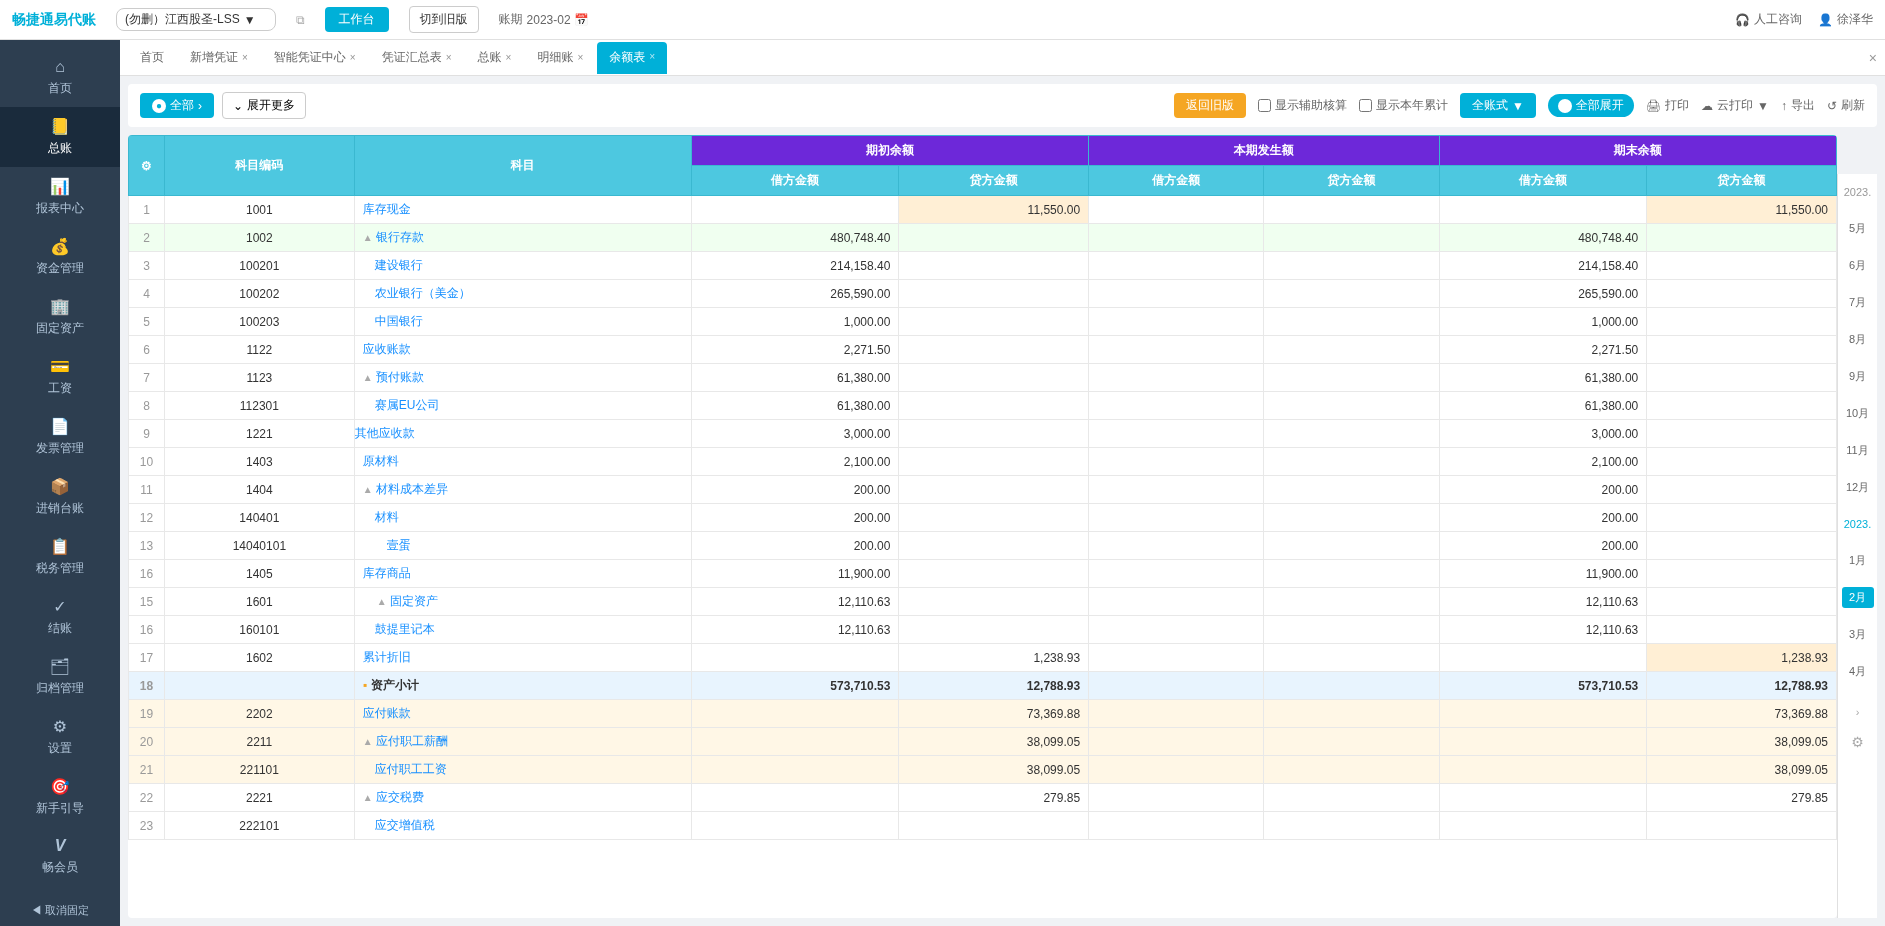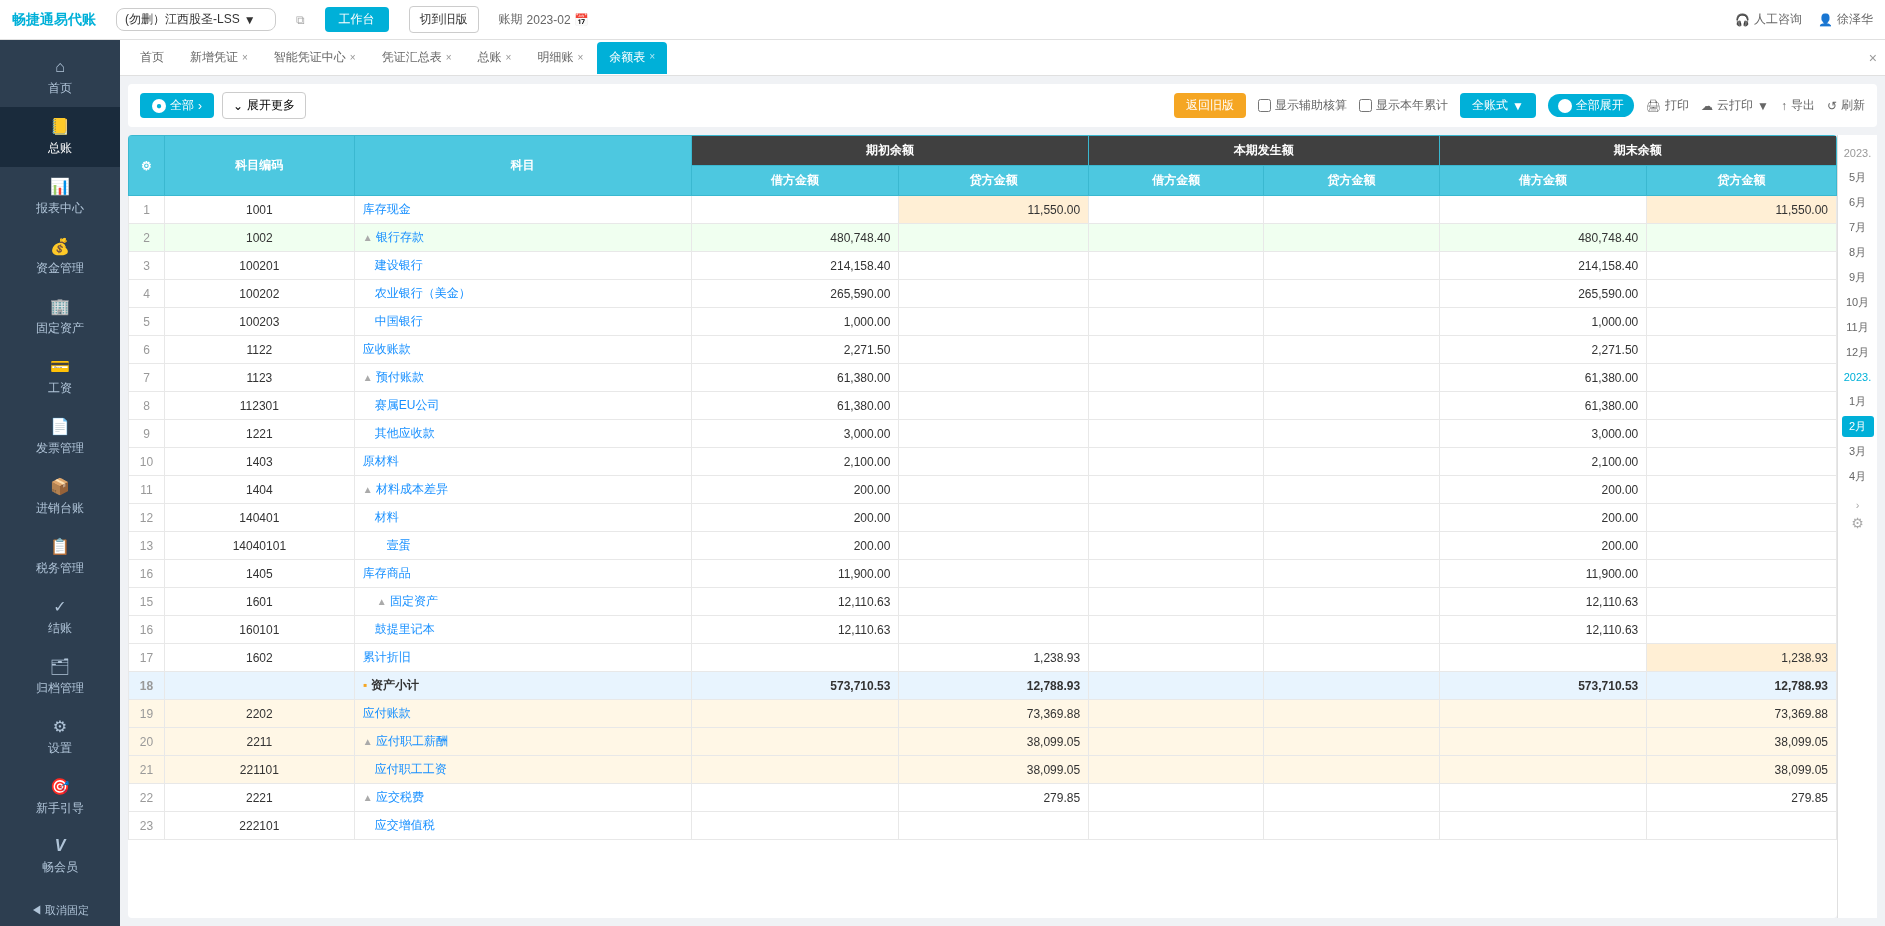--- a/index.html
+++ b/index.html
@@ -105,40 +105,40 @@
     .checkbox-label { display: flex; align-items: center; gap: 4px; font-size: 12px; color: #666; cursor: pointer; }
     .toolbar-action { display: flex; align-items: center; gap: 4px; font-size: 12px; color: #666; cursor: pointer; }
 
     
     .table-container { flex: 1; overflow: auto; background: #fff; border-radius: 4px; }
     table { width: 100%; border-collapse: collapse; font-size: 12px; }
     thead th {
       background: #4dc8e0; color: #fff; padding: 6px 8px;
       text-align: center; border: 1px solid #3ab8d0; white-space: nowrap; position: sticky; top: 0; z-index: 10;
     }
-    thead th.group-header { background: #404040; }
+    thead th.group-header { background: #6d28d9; }
     tbody tr { border-bottom: 1px solid #e8e8e8; }
     tbody td { padding: 5px 8px; text-align: right; border: 1px solid #e8e8e8; white-space: nowrap; }
     tbody td.center { text-align: center; }
     tbody td.left { text-align: left; }
     tbody td.code { text-align: center; }
     .row-num-col { width: 36px; text-align: center; color: #999; }
     .row-light-green { background: #f0fff0; }
     .row-subtotal { background: #e8f4fe; font-weight: bold; }
     .row-highlight-orange td { background: #fff7e6 !important; }
     .cell-orange { background: #ffefd5 !important; margin-top: 24px; }
     .cell-link { color: #1890ff; cursor: pointer; text-decoration: none; }
     .setting-icon { width: 32px; text-align: center; }
     .expand-icon { color: #aaa; font-size: 10px; cursor: pointer; }
 
     
     .right-panel {
       width: 40px; background: #fff; border-left: 1px solid #e0e0e0;
       display: flex; flex-direction: column; align-items: center;
-      padding-top: 8px; gap: 4px; flex-shrink: 0; font-size: 11px;
+      padding-top: 8px; gap: 16px; flex-shrink: 0; font-size: 11px; margin-top: 39px;
     }
     .year-label { color: #999; font-size: 11px; padding: 4px 0; }
     .month-item {
       width: 32px; text-align: center; padding: 3px 2px;
       cursor: pointer; color: #666; border-radius: 3px; font-size: 11px;
     }
     .month-item.active { background: #00b0d8; color: #fff; border-radius: 3px; }
   </style>
 </head>
 <body>
@@ -453,21 +453,21 @@
                   <td>61,380.00</td>
                   <td></td>
                   <td></td>
                   <td></td>
                   <td>61,380.00</td>
                   <td></td>
                 </tr>
                 <tr>
                   <td class="row-num-col center">9</td>
                   <td class="code">1221</td>
-                  <td class="left" style="padding-left:20px">
+                  <td class="left" style="padding-left:0">
       
       <a class="cell-link">其他应收款</a>
     </td>
                   <td>3,000.00</td>
                   <td></td>
                   <td></td>
                   <td></td>
                   <td>3,000.00</td>
                   <td></td>
                 </tr>

